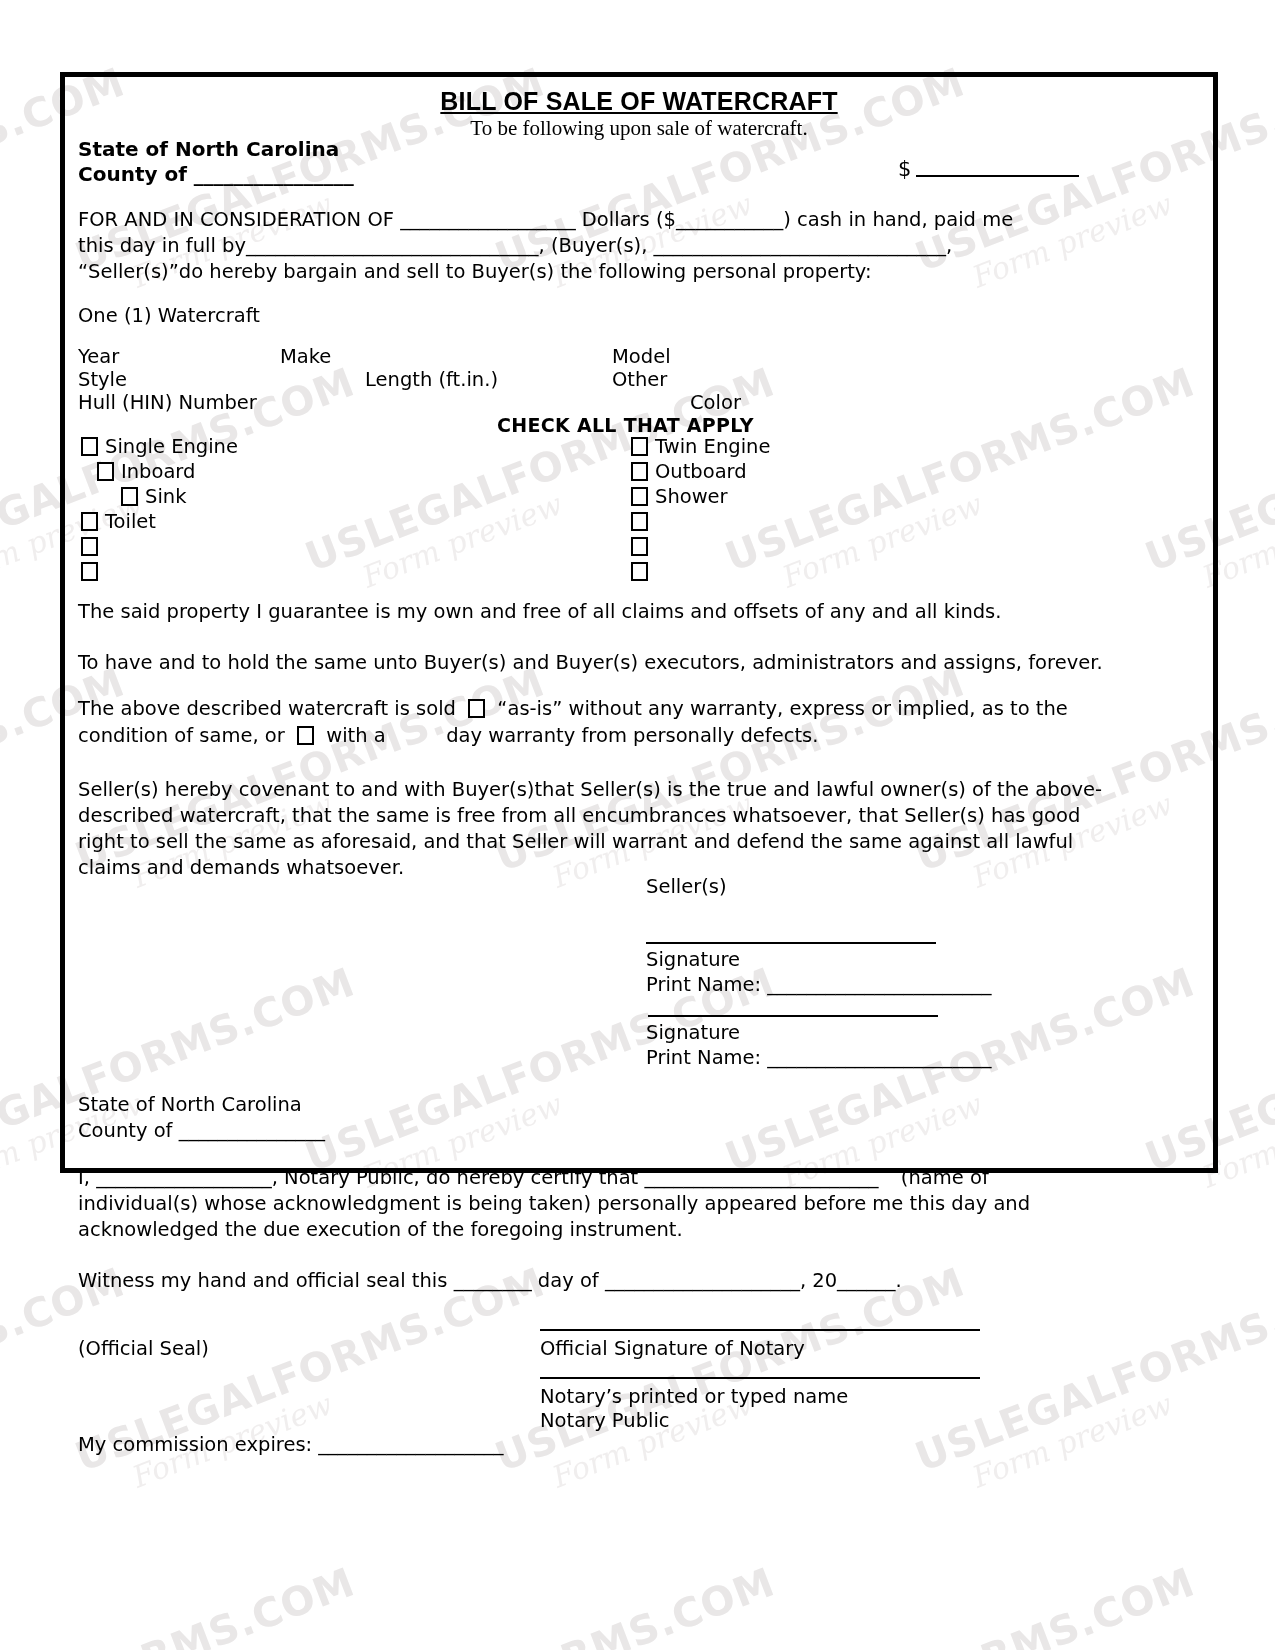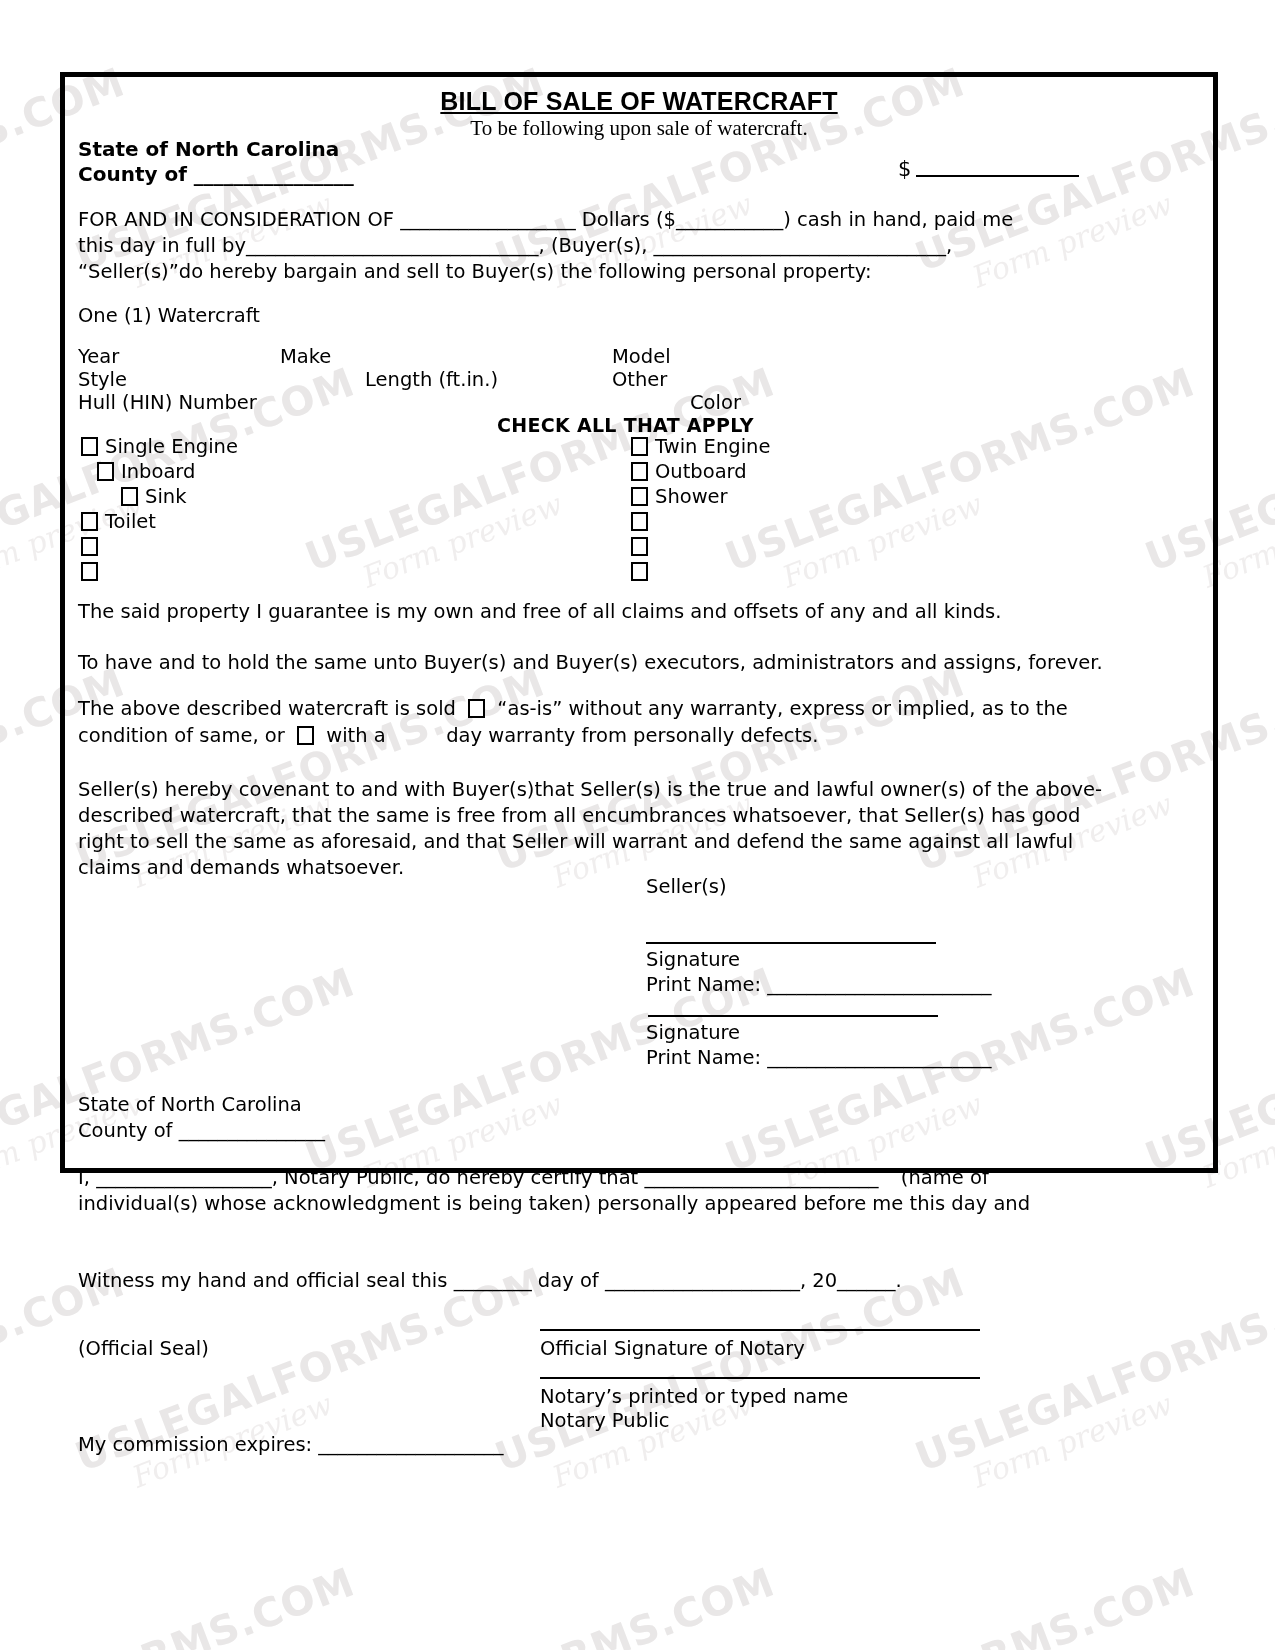--- a/index.html
+++ b/index.html
@@ -265,20 +265,21 @@
 
     <div class="abs body-line" style="left:13px; top:1016px;">State of North Carolina</div>
     <div class="abs body-line" style="left:13px; top:1042px;">County of _______________</div>
 
     <div class="abs body-line" style="left:13px; top:1115px;">individual(s) whose acknowledgment is being taken) personally appeared before me this day and</div>
     <div class="abs body-line" style="left:13px; top:1089px;">
       <span>I, __________________, Notary Public, do hereby certify that ________________________</span>
       <span style="display:inline-block;width:10px;"></span>
       <span>(name of</span>
     </div>
+    <div class="abs body-line" style="left:13px; top:1141px;">acknowledged the due execution of the foregoing instrument.</div>
 
     <div class="abs body-line" style="left:13px; top:1192px;">Witness my hand and official seal this ________ day of ____________________, 20______.</div>
 
     <div class="abs body-line" style="left:13px; top:1260px;">(Official Seal)</div>
 
     <div class="rule" style="left:475px; top:1252px; width:440px;"></div>
     <div class="abs body-line" style="left:475px; top:1260px;">Official Signature of Notary</div>
 
     <div class="rule" style="left:475px; top:1300px; width:440px;"></div>
     <div class="abs body-line" style="left:475px; top:1308px;">Notary’s printed or typed name</div>

